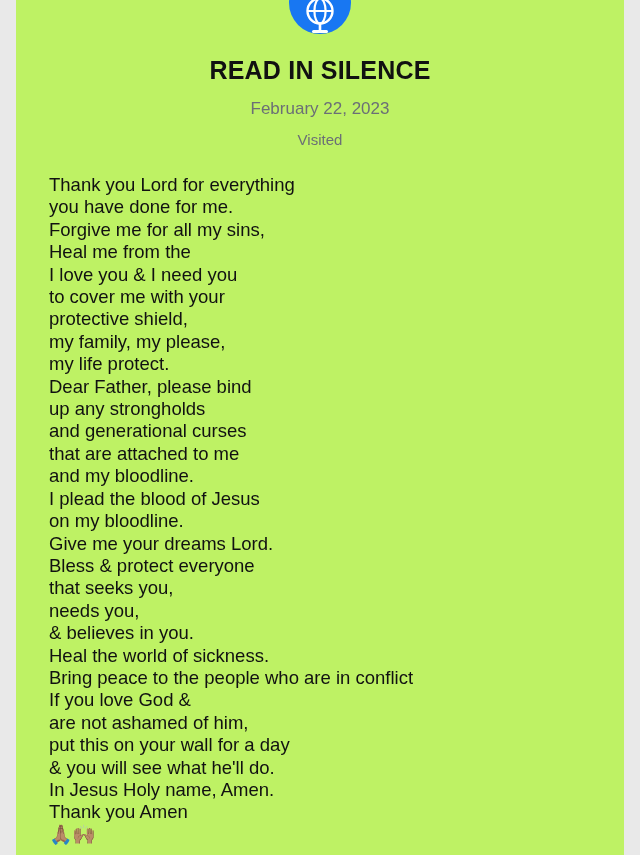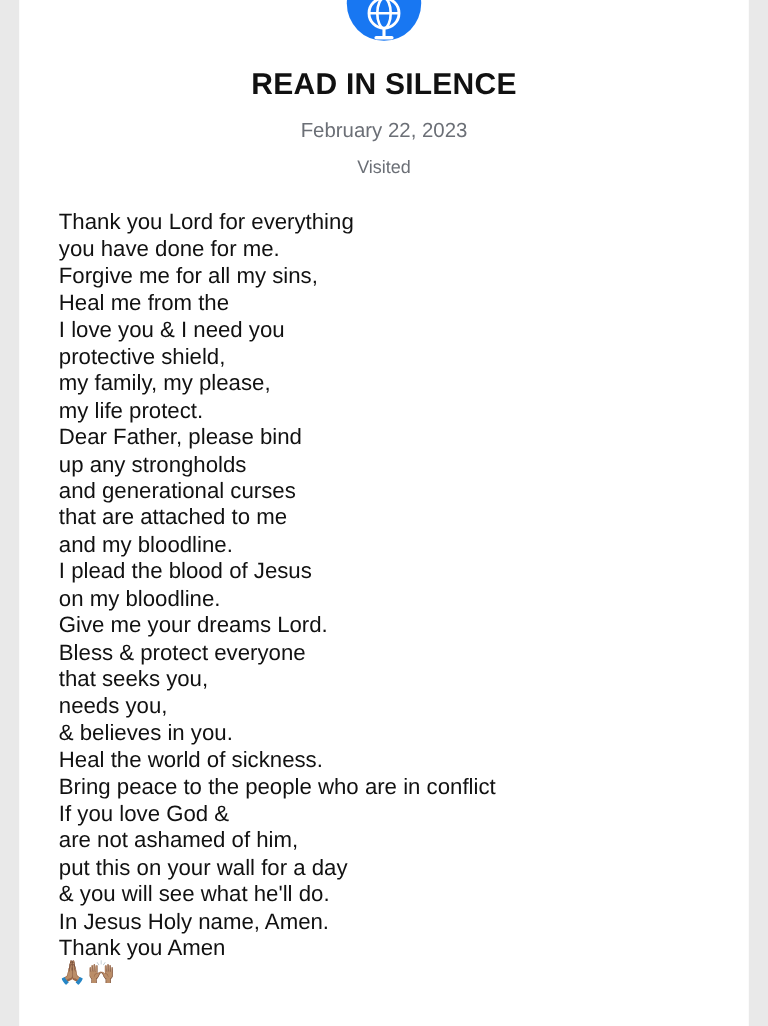--- a/index.html
+++ b/index.html
@@ -19,21 +19,21 @@
     height: 855px;
     background: #e9e9e9;
     box-sizing: border-box;
   }
   .card {
     position: absolute;
     left: 16px;
     top: 0;
     width: 608px;
     height: 855px;
-    background: #ffffff;
+    background: #bef264;
     box-sizing: border-box;
     overflow: hidden;
   }
   .avatar-wrap {
     display: flex;
     justify-content: center;
     padding-top: 0px;
     height: 34px;
     box-sizing: border-box;
   }
@@ -115,20 +115,21 @@
     <div class="title">READ IN SILENCE</div>
     <div class="date">February 22, 2023</div>
     <div class="visited">Visited</div>
 
     <div class="body-text">
       <span class="line">Thank you Lord for everything</span>
       <span class="line">you have done for me.</span>
       <span class="line">Forgive me for all my sins,</span>
       <span class="line">Heal me from the</span>
       <span class="line">I love you &amp; I need you</span>
+      <span class="line">to cover me with your</span>
       <span class="line">protective shield,</span>
       <span class="line">my family, my please,</span>
       <span class="line">my life protect.</span>
       <span class="line">Dear Father, please bind</span>
       <span class="line">up any strongholds</span>
       <span class="line">and generational curses</span>
       <span class="line">that are attached to me</span>
       <span class="line">and my bloodline.</span>
       <span class="line">I plead the blood of Jesus</span>
       <span class="line">on my bloodline.</span>

